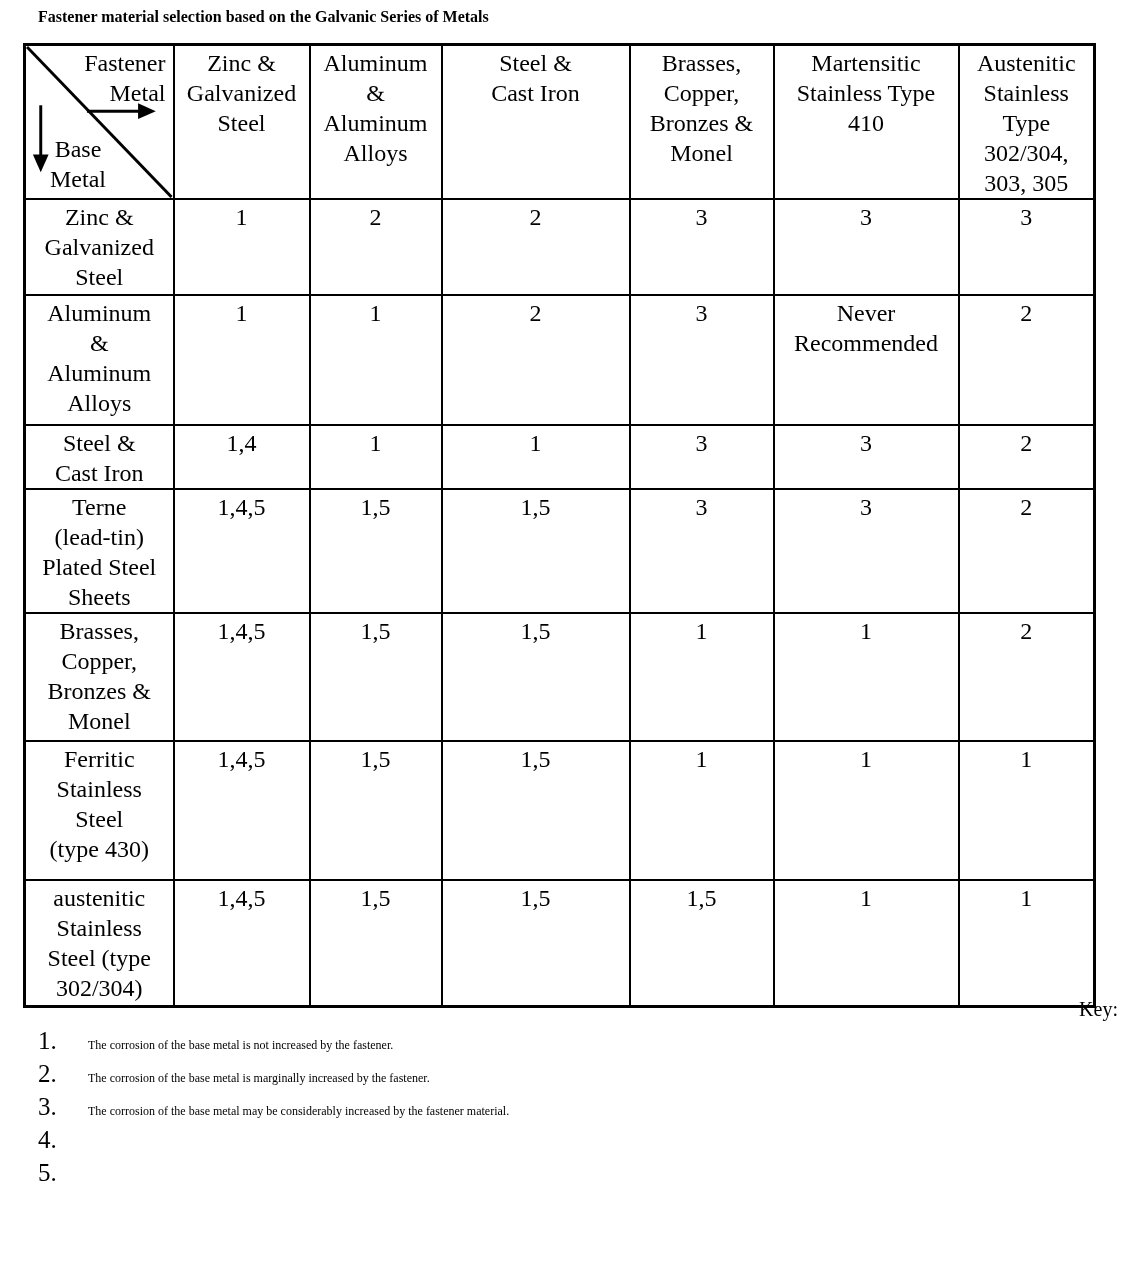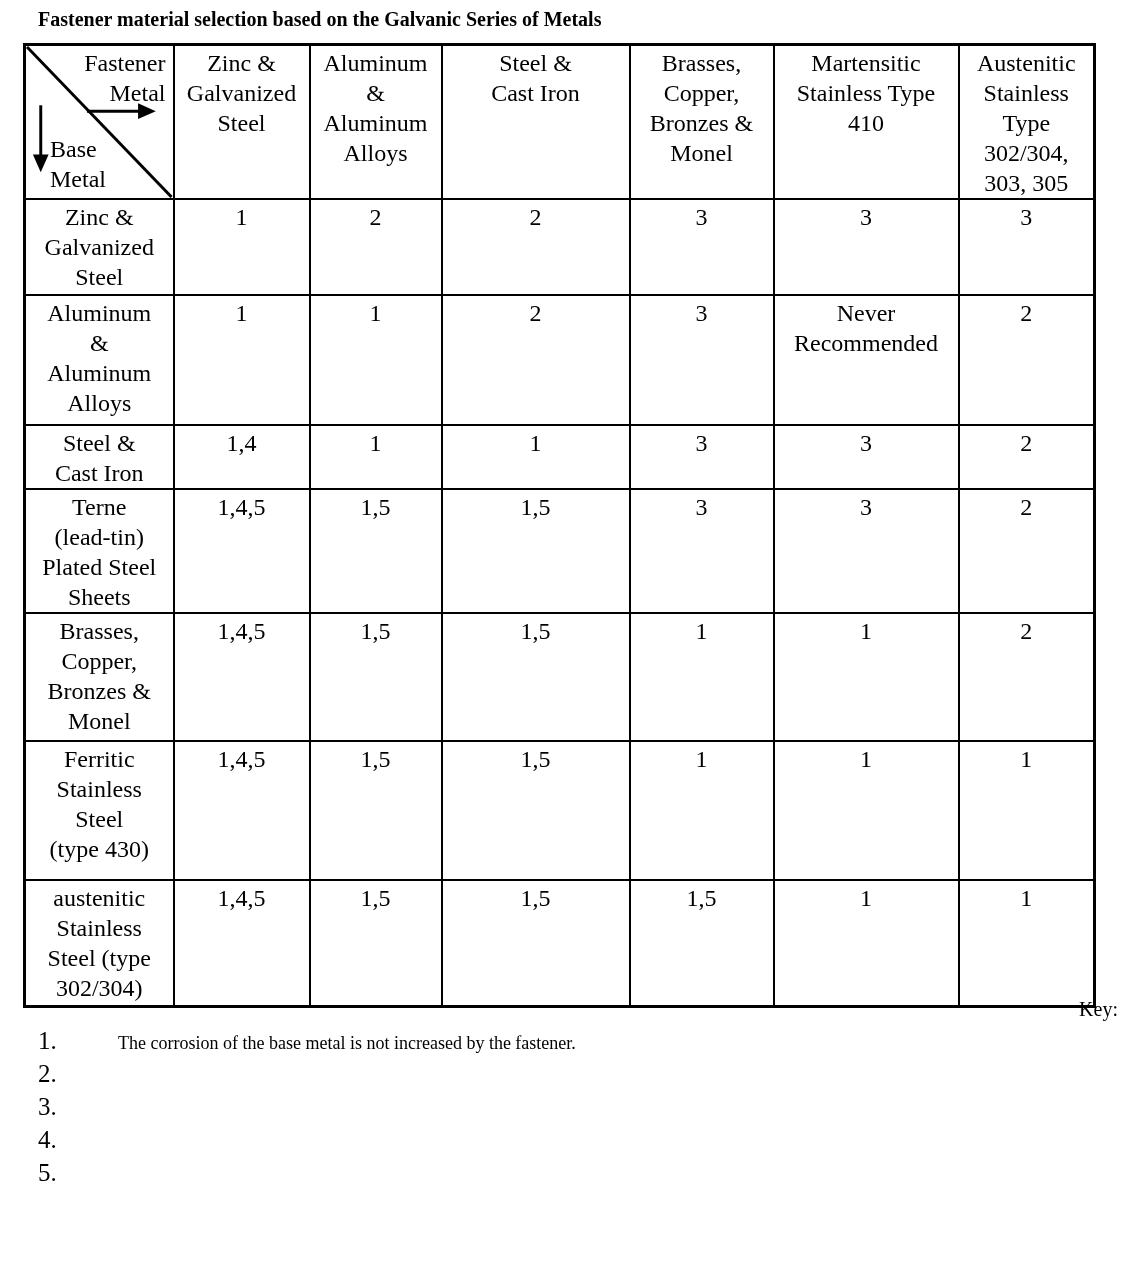--- a/index.html
+++ b/index.html
@@ -15,21 +15,21 @@
     position: relative;
     width: 1141px;
     height: 1273px;
     background: #ffffff;
     overflow: hidden;
   }
   .title {
     position: absolute;
     left: 38px;
     top: 8px;
-    font-size: 20px;
+    font-size: 16px;
     font-weight: bold;
     white-space: nowrap;
   }
   table.galvanic {
     position: absolute;
     left: 23px;
     top: 43px;
     border-collapse: collapse;
     table-layout: fixed;
     border: 3px solid #000;
@@ -59,21 +59,21 @@
     position: absolute;
     top: 2px;
     right: 7px;
     text-align: right;
     white-space: pre-line;
   }
   .corner .base-label {
     position: absolute;
     left: 24px;
     bottom: 4px;
-    text-align: left;
+    text-align: center;
     white-space: pre-line;
   }
   .key-block {
     position: absolute;
     left: 38px;
     top: 996px;
     width: 1080px;
   }
   .key-label {
     font-size: 20px;
@@ -84,22 +84,21 @@
     display: flex;
     align-items: baseline;
     margin-top: 5px;
   }
   .key-num {
     font-size: 25px;
     width: 50px;
     flex: 0 0 50px;
   }
   .key-text {
-    font-size: 18px;
-    margin-left: 30px;
+    font-size: 12px;
   }
   .note-line {
     margin-top: 7px;
     font-size: 18px;
     white-space: pre-wrap;
   }
 </style>
 </head>
 <body>
 
@@ -248,23 +247,25 @@
   </table>
 
   <div class="key-block">
     <div class="key-label">Key:</div>
     <div class="key-item">
       <span class="key-num">1.</span>
       <span class="key-text">The corrosion of the base metal is not increased by the fastener.</span>
     </div>
     <div class="key-item">
       <span class="key-num">2.</span>
+      <span class="key-text">The corrosion of the base metal is marginally increased by the fastener.</span>
     </div>
     <div class="key-item">
       <span class="key-num">3.</span>
+      <span class="key-text">The corrosion of the base metal may be considerably increased by the fastener material.</span>
     </div>
     <div class="key-item">
       <span class="key-num">4.</span>
     </div>
     <div class="key-item">
       <span class="key-num">5.</span>
     </div>
   </div>
 
 </div>

